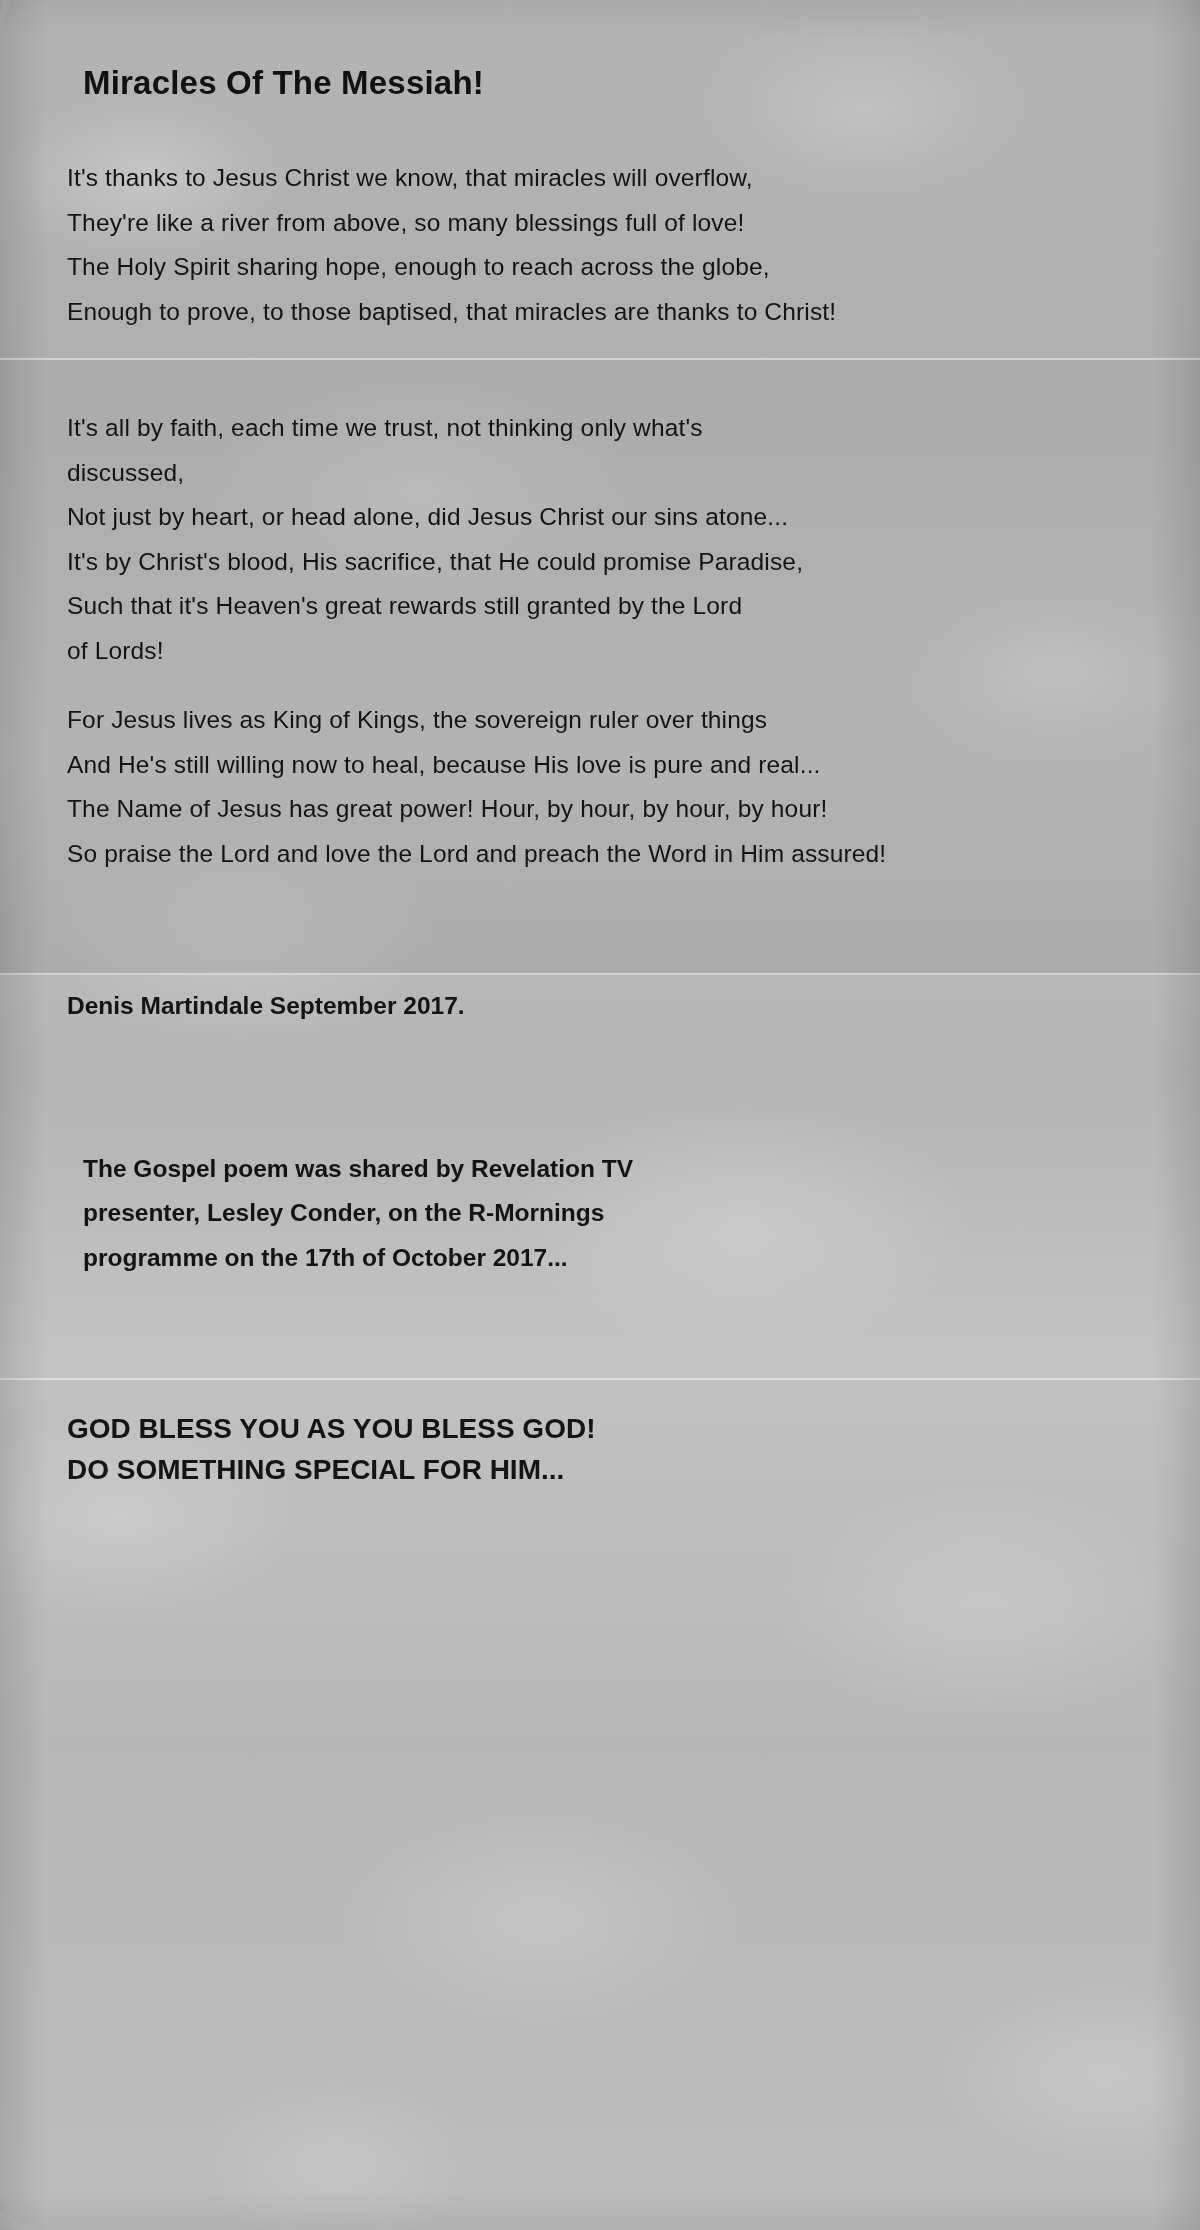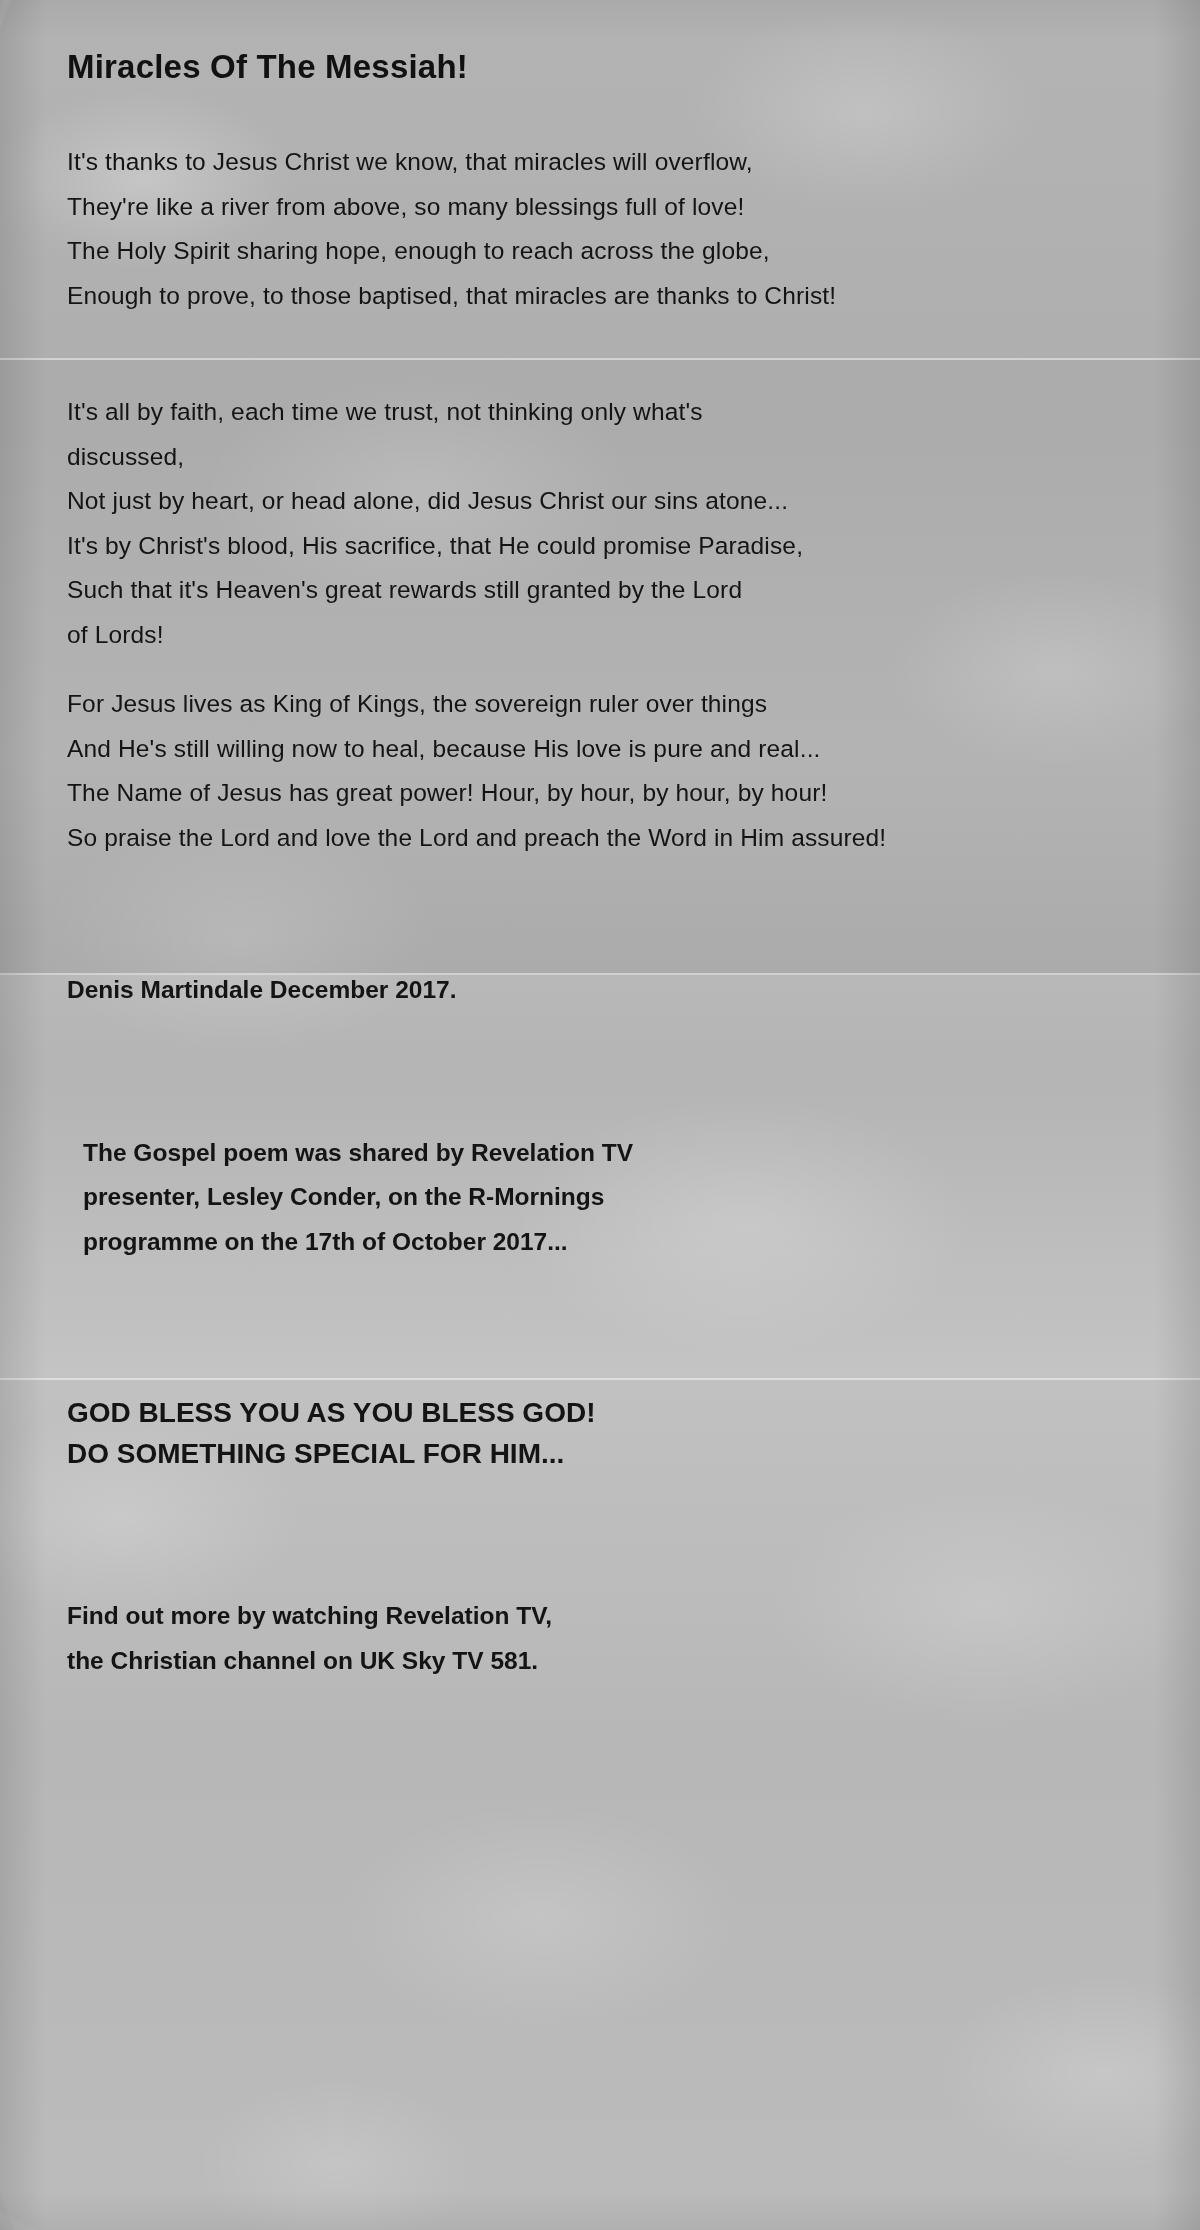--- a/index.html
+++ b/index.html
@@ -76,21 +76,21 @@
     top: 0;
     width: 1120px;
     z-index: 3;
   }
 
   .poem-title {
     font-size: 33px;
     font-weight: bold;
     color: #111111;
     letter-spacing: 0.2px;
-    margin: 0;
+    margin: 16px;
     padding-top: 48px;
   }
 
   .stanza {
     margin: 0;
     color: #141414;
     font-size: 24.5px;
     font-weight: normal;
     line-height: 44.5px;
     letter-spacing: 0.15px;
@@ -181,27 +181,25 @@
 It's by Christ's blood, His sacrifice, that He could promise Paradise,
 Such that it's Heaven's great rewards still granted by the Lord
 of Lords!</p>
 
     <p class="stanza sp-3">For Jesus lives as King of Kings, the sovereign ruler over things
 And He's still willing now to heal, because His love is pure and real...
 The Name of Jesus has great power! Hour, by hour, by hour, by hour!
 So praise the Lord and love the Lord and preach the Word in Him assured!</p>
 
 
-    <p class="credit">Denis Martindale December 2017.</p>
+    <p class="credit">Denis Martindale September 2017.</p>
 
     <p class="note">The Gospel poem was shared by Revelation TV
 presenter, Lesley Conder, on the R-Mornings
 programme on the 17th of October 2017...</p>
 
     <p class="shout">GOD BLESS YOU AS YOU BLESS GOD!
 DO SOMETHING SPECIAL FOR HIM...</p>
 
-    <p class="findout">Find out more by watching Revelation TV,
-the Christian channel on UK Sky TV 581.</p>
 
 
   </div>
 </div>
 
 </body></html>

